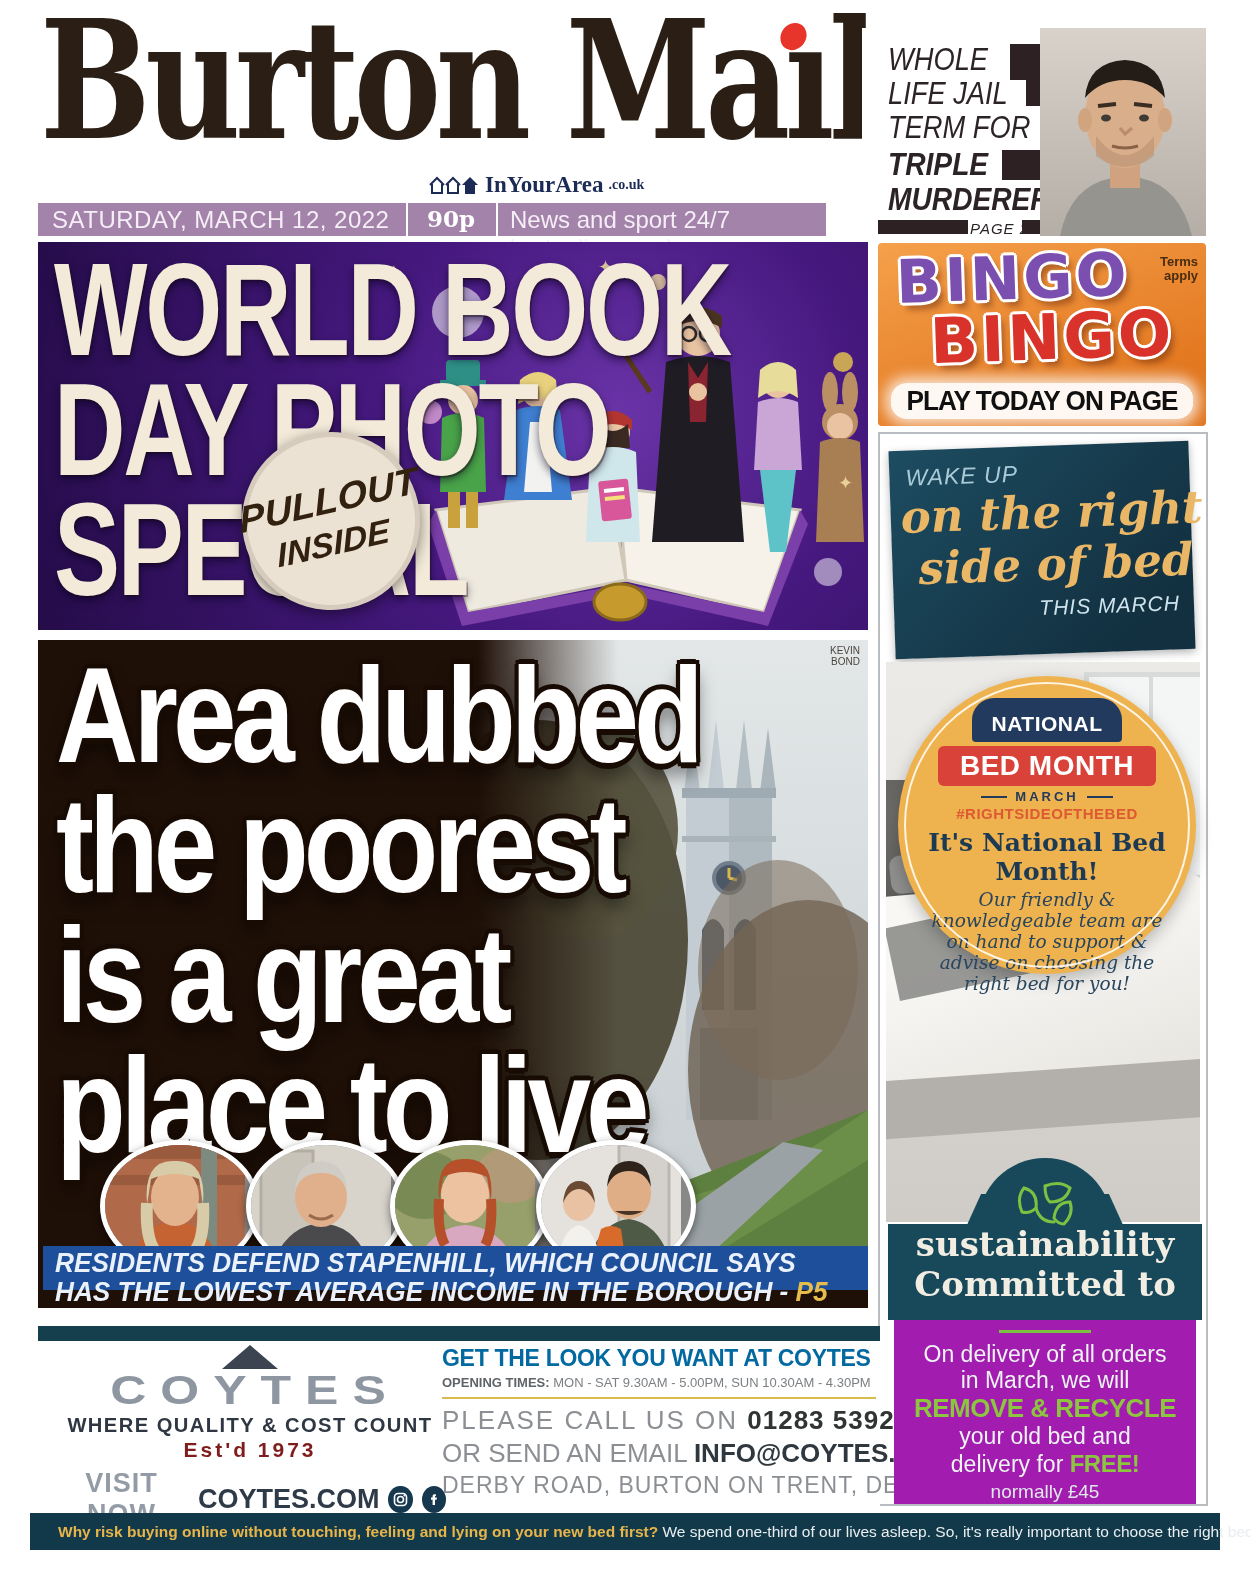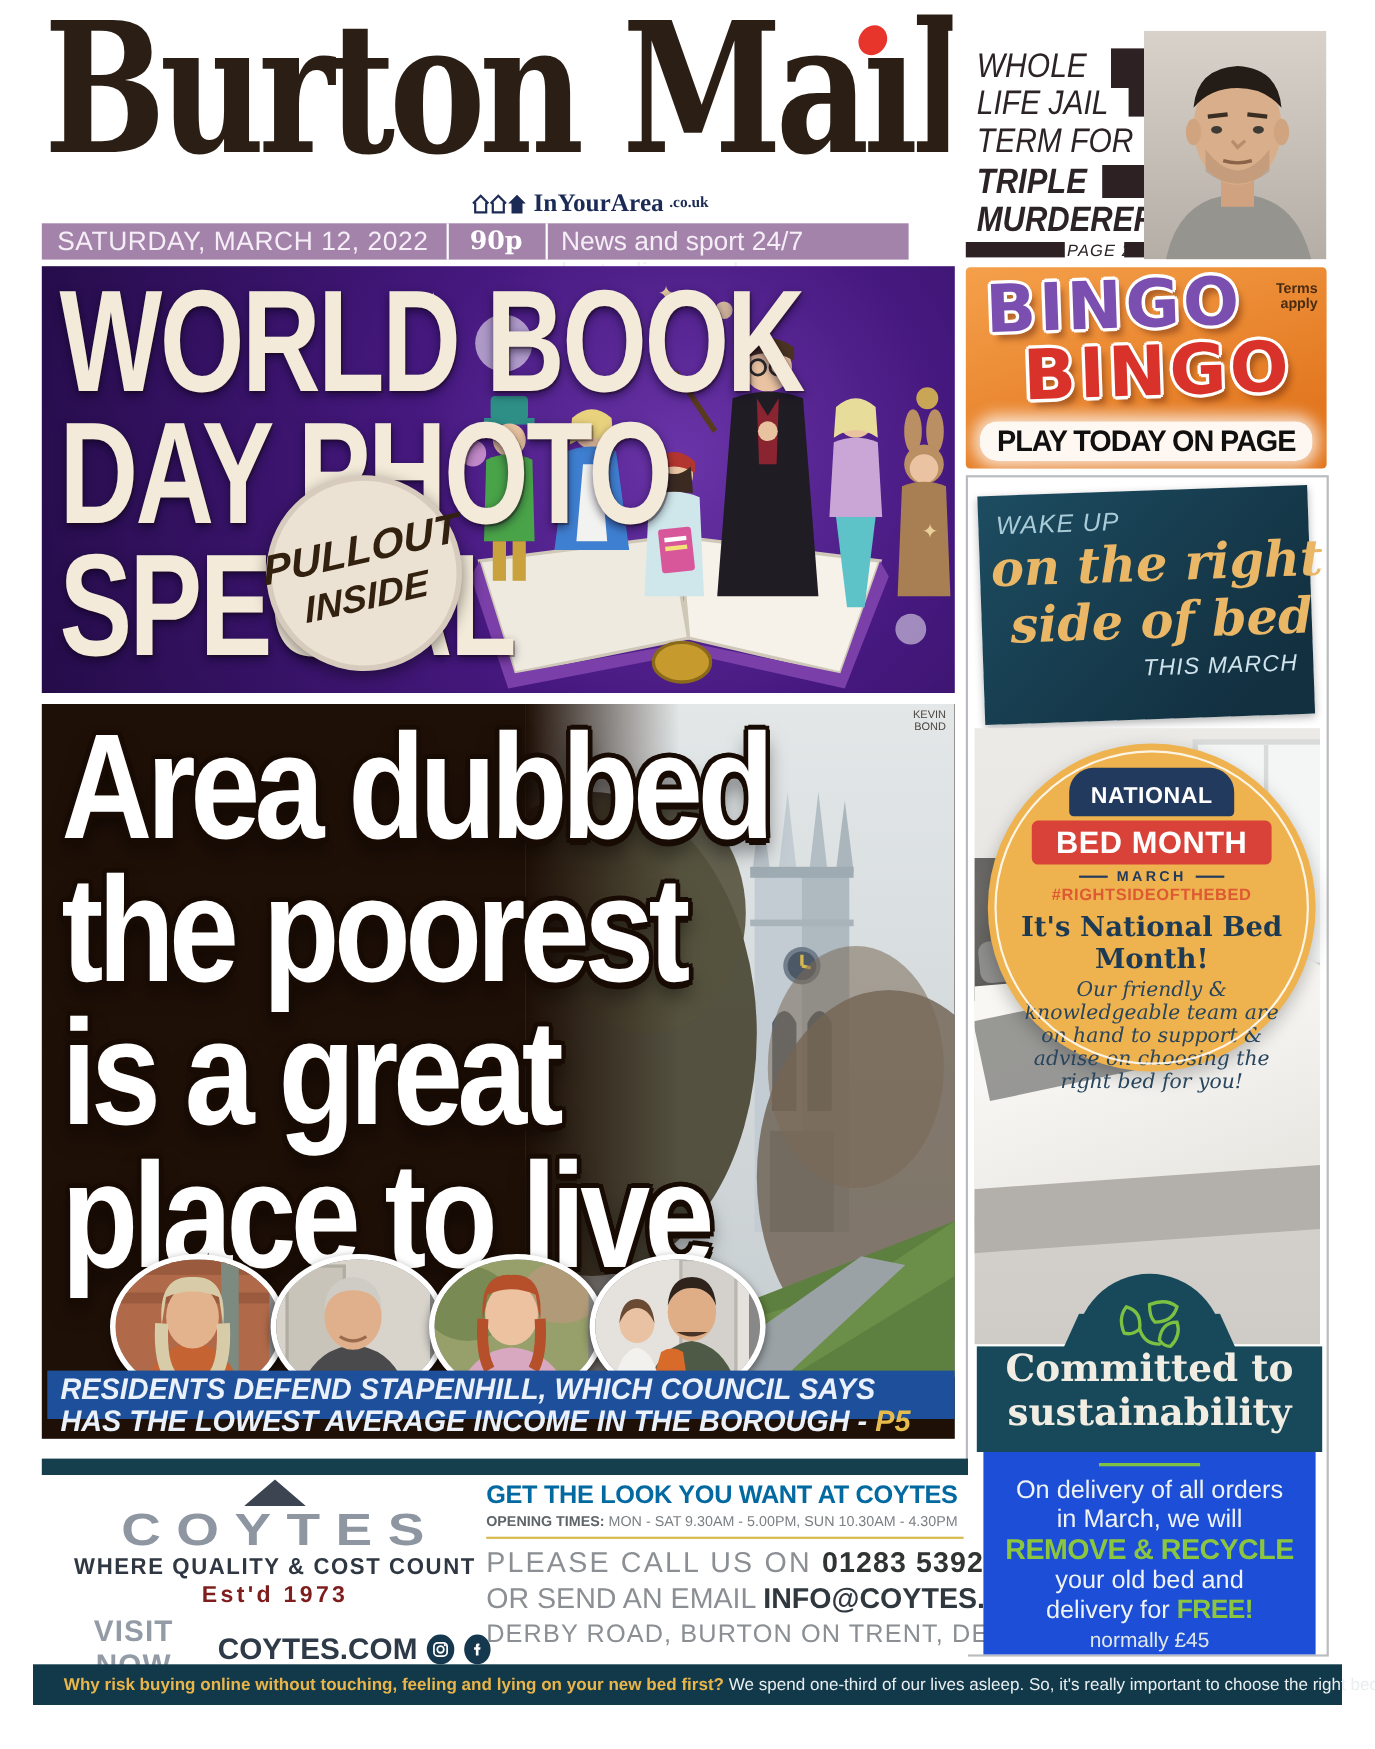--- a/index.html
+++ b/index.html
@@ -145,21 +145,21 @@
   .nbm-hash{color:#de5a33;font-weight:800;font-size:15px;letter-spacing:.5px;margin-top:1px;}
   .nbm-head{font-family:"DejaVu Serif",serif;font-weight:bold;font-size:25px;color:#1d3a55;margin-top:6px;}
   .nbm-body{font-family:"DejaVu Serif",serif;font-style:italic;font-size:18.5px;line-height:21px;color:#28455e;
     width:248px;margin:3px auto 0 auto;}
 
   .sus-dome{position:absolute;left:98px;top:724px;width:134px;height:134px;border-radius:50%;background:#17495a;z-index:4;}
   .sus-flare{position:absolute;left:42px;top:760px;width:246px;height:130px;background:#17495a;z-index:4;
     clip-path:polygon(24% 0,76% 0,100% 100%,0 100%);}
   .sus-title{position:absolute;left:8px;top:790px;width:314px;height:96px;background:#17495a;z-index:4;text-align:center;}
   .sus-title div{font-family:"DejaVu Serif",serif;font-weight:bold;color:#f2ede2;font-size:34px;line-height:40px;}
-  .sus-body{position:absolute;left:14px;top:886px;width:302px;height:184px;background:#1d4ed8;z-index:4;text-align:center;}
+  .sus-body{position:absolute;left:14px;top:886px;width:302px;height:184px;background:#a21caf;z-index:4;text-align:center;}
   .sus-line{color:#eef3f4;font-size:23px;line-height:26px;}
   .sus-div{width:92px;height:3px;background:#7cc142;margin:10px auto 8px auto;}
   .sus-hl{color:#8cc63f;font-weight:800;font-size:26px;line-height:30px;letter-spacing:-.5px;}
   .sus-note{color:#dfe8ea;font-size:19px;margin-top:2px;}
   .leaf-icon{position:absolute;left:132px;top:744px;z-index:5;}
 
   
   .footer-strip{left:30px;top:1513px;width:1190px;height:37px;background:#12394a;
     font-size:15.5px;line-height:37px;padding-left:28px;box-sizing:border-box;white-space:nowrap;}
   .footer-q{color:#e8b54a;font-weight:bold;}
@@ -461,22 +461,22 @@
         <g fill="none" stroke="#7cc142" stroke-width="3" stroke-linecap="round">
           <path d="M33,8 Q48,2 58,10 Q54,24 38,24 Q33,20 33,8 Z"></path>
           <path d="M10,34 Q4,20 12,10 Q26,14 24,30 Q18,36 10,34 Z"></path>
           <path d="M52,46 Q62,36 58,24 Q44,24 42,40 Q46,46 52,46 Z"></path>
           <path d="M24,30 Q28,44 42,44"></path>
         </g>
       </svg>
     </div>
     <div class="sus-flare"></div>
     <div class="sus-title">
+      <div>sustainability</div>
       <div>Committed to</div>
-      <div>sustainability</div>
     </div>
     <div class="sus-body">
       <div class="sus-div"></div>
       <div class="sus-line">On delivery of all orders</div>
       <div class="sus-line">in March, we will</div>
       <div class="sus-hl">REMOVE &amp; RECYCLE</div>
       <div class="sus-line">your old bed and</div>
       <div class="sus-line"><span>delivery for </span><span class="sus-hl" style="font-size:24px;">FREE!</span></div>
       <div class="sus-note">normally £45</div>
     </div>

